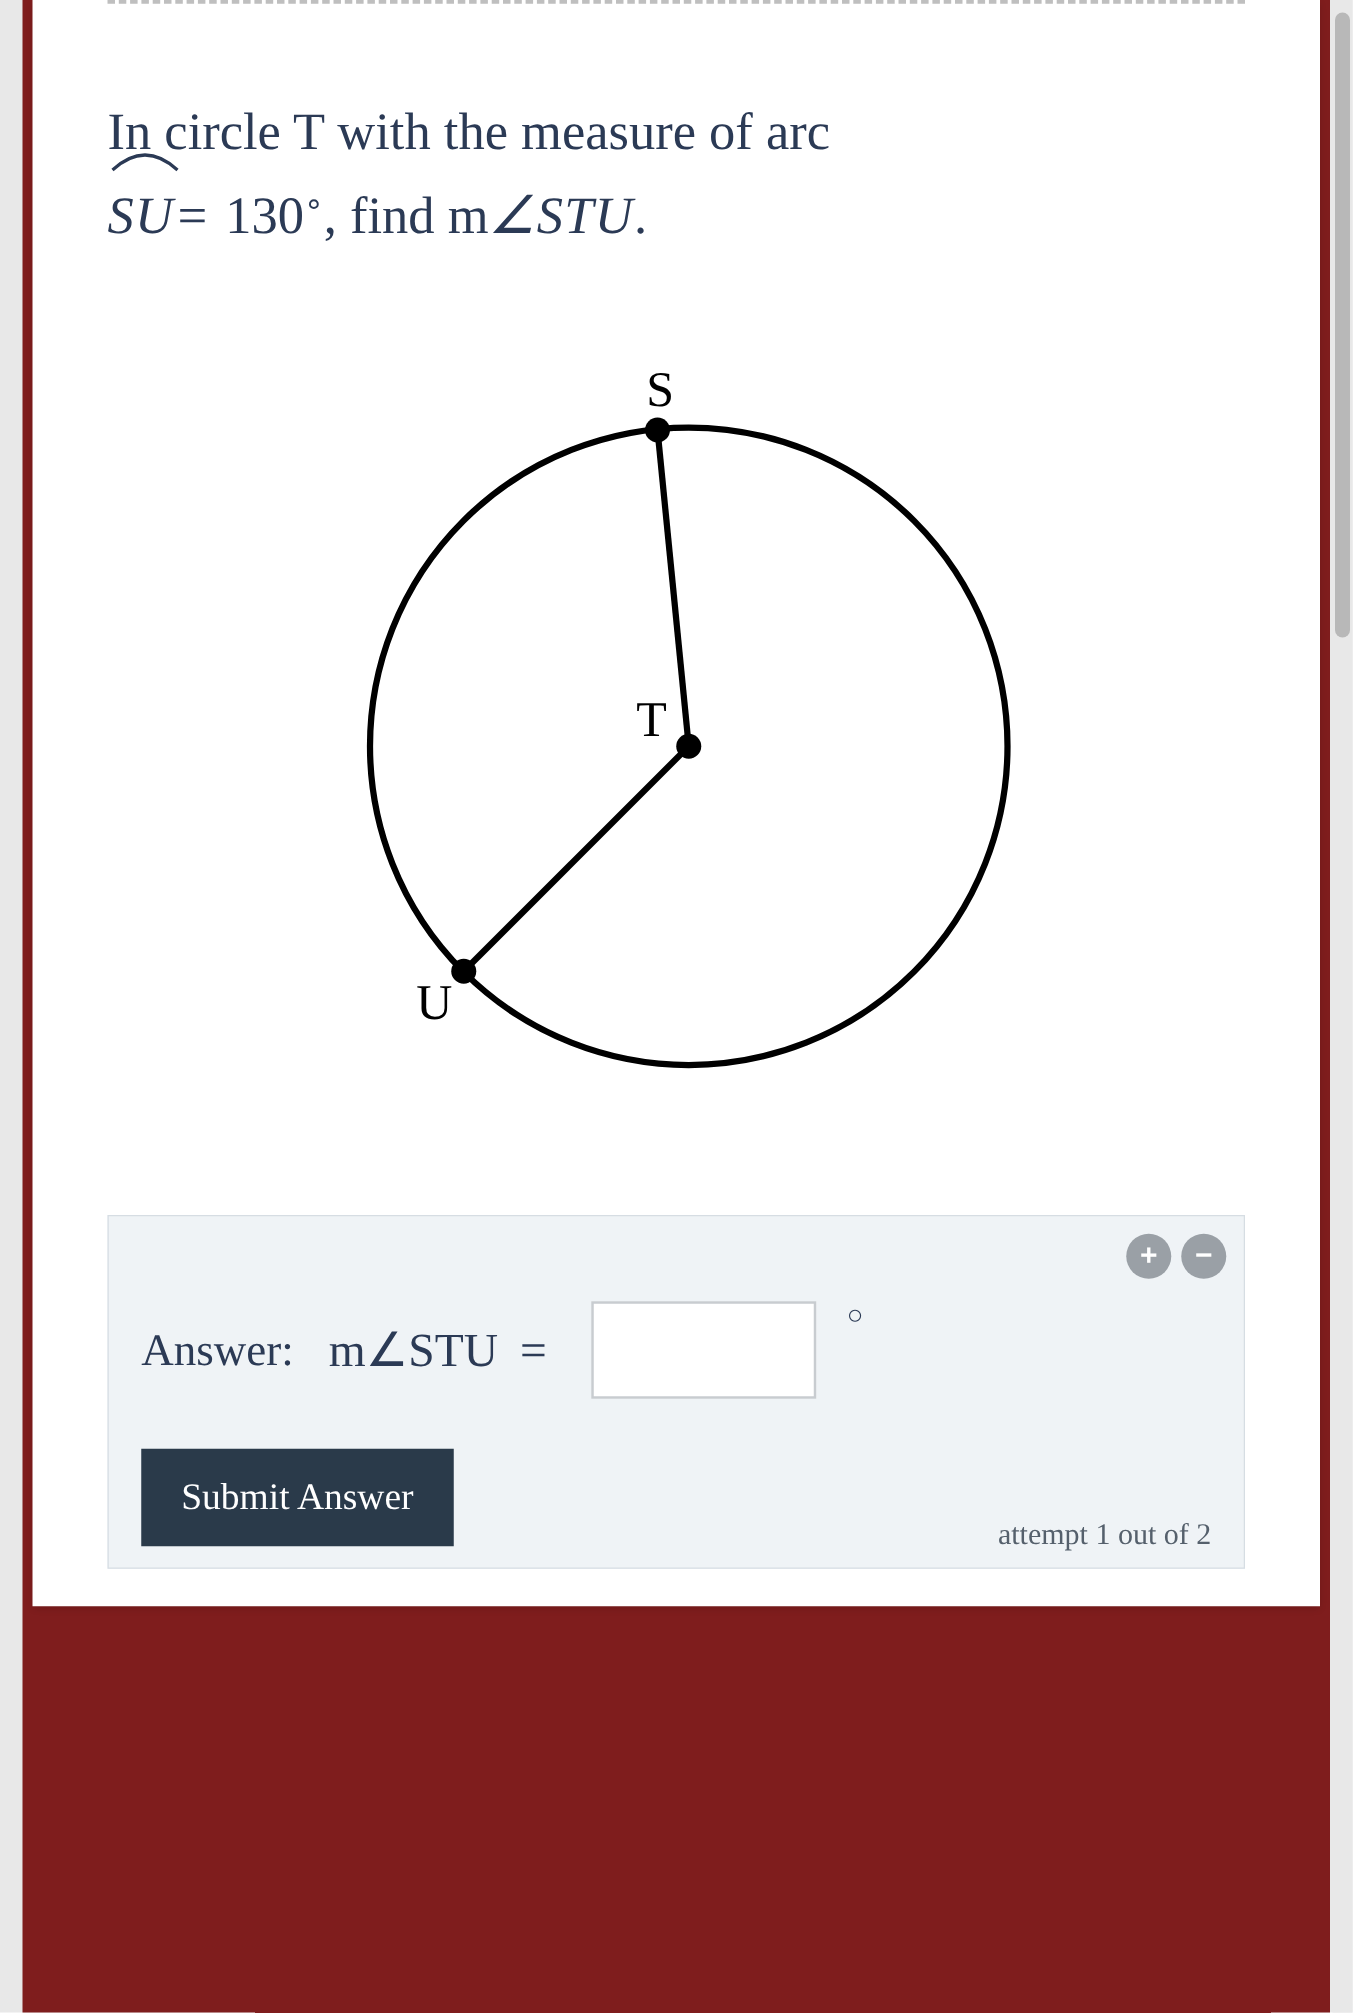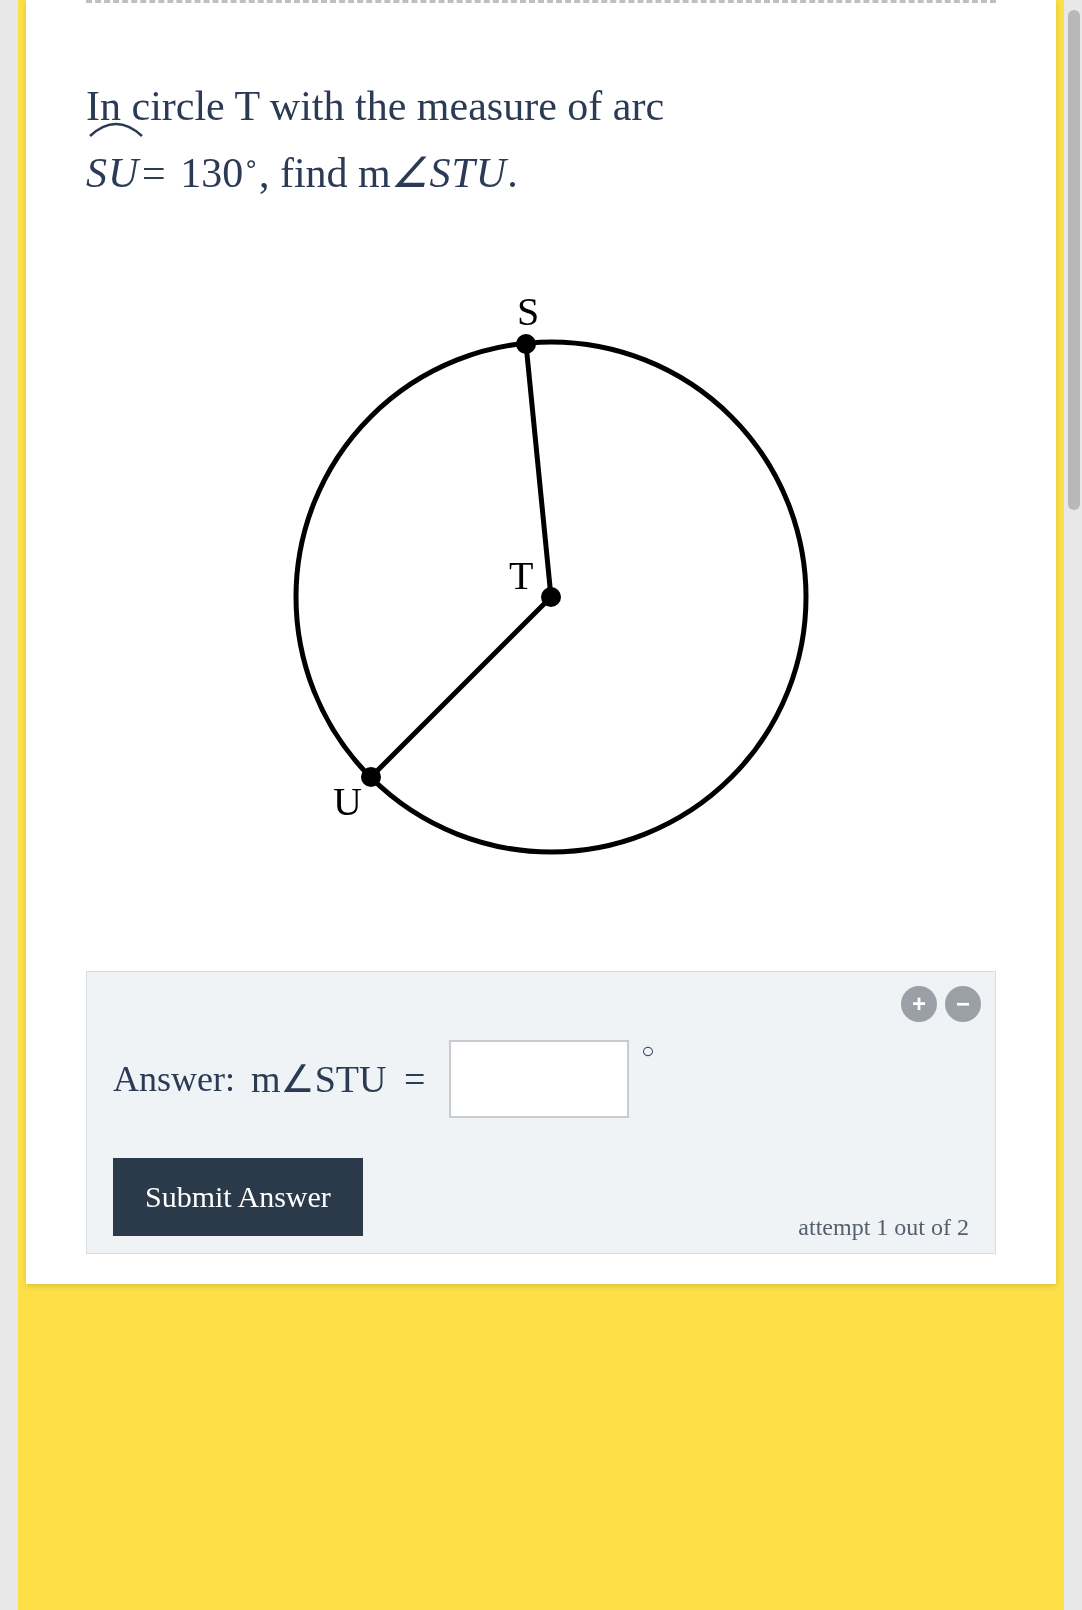--- a/index.html
+++ b/index.html
@@ -11,21 +11,21 @@
     width: 1082px;
     height: 1610px;
     position: relative;
   }
   .page-wrap {
     position: absolute;
     left: 18px;
     right: 18px;
     top: 0;
     bottom: 0;
-    background: #fde047;
+    background: #7f1d1d;
     padding: 0 8px;
   }
   .card {
     background: #fff;
     margin: 0 auto;
     padding: 0 10px 30px 10px;
     box-shadow: 0 2px 6px rgba(0,0,0,0.15);
     position: relative;
   }
   .dashed-divider {
@@ -89,21 +89,21 @@
     justify-content: center;
     font-size: 24px;
     font-weight: bold;
     cursor: pointer;
     font-family: Arial, sans-serif;
     line-height: 1;
   }
   .answer-line {
     display: flex;
     align-items: center;
-    gap: 16px;
+    gap: 28px;
     padding: 50px 0 30px 0;
     font-size: 38px;
     color: #2b3a55;
     flex-wrap: wrap;
   }
   .answer-line .label {
     font-size: 36px;
   }
   .answer-input {
     width: 180px;

